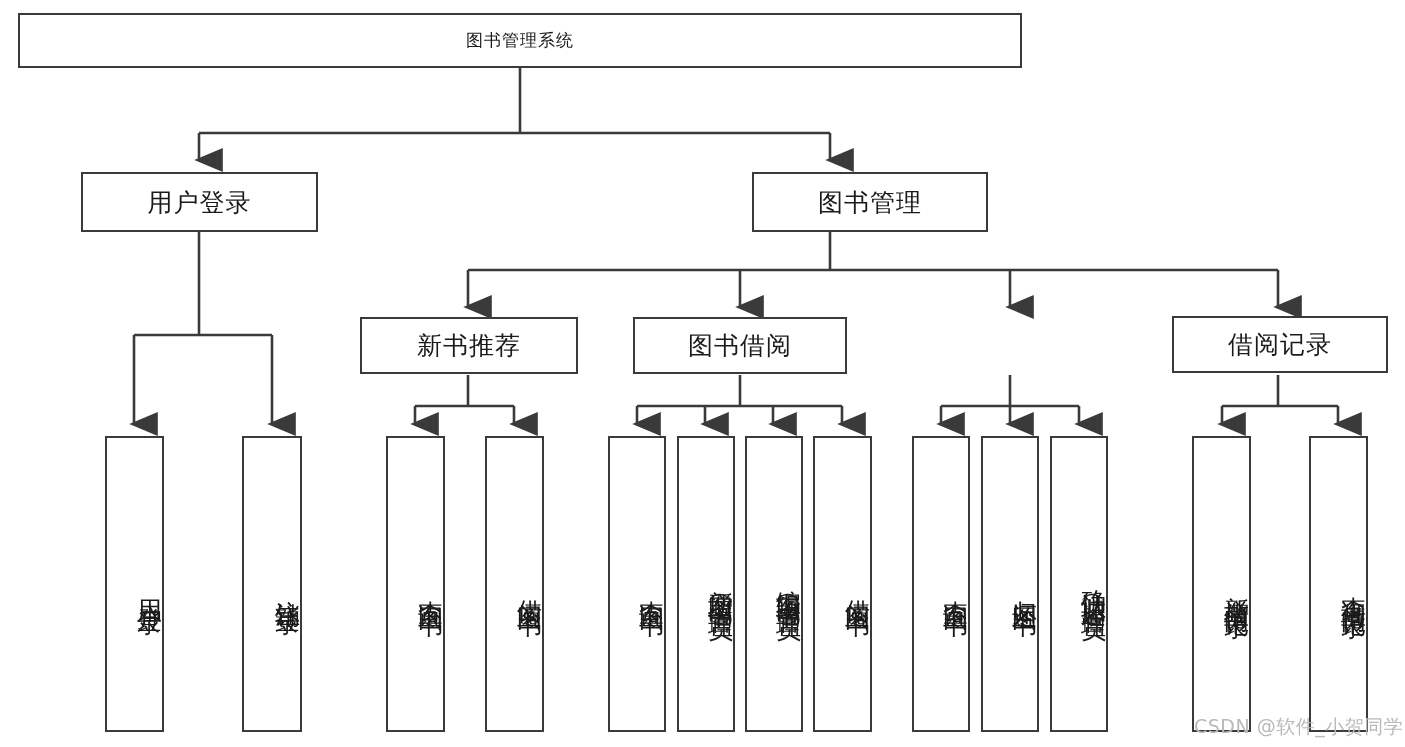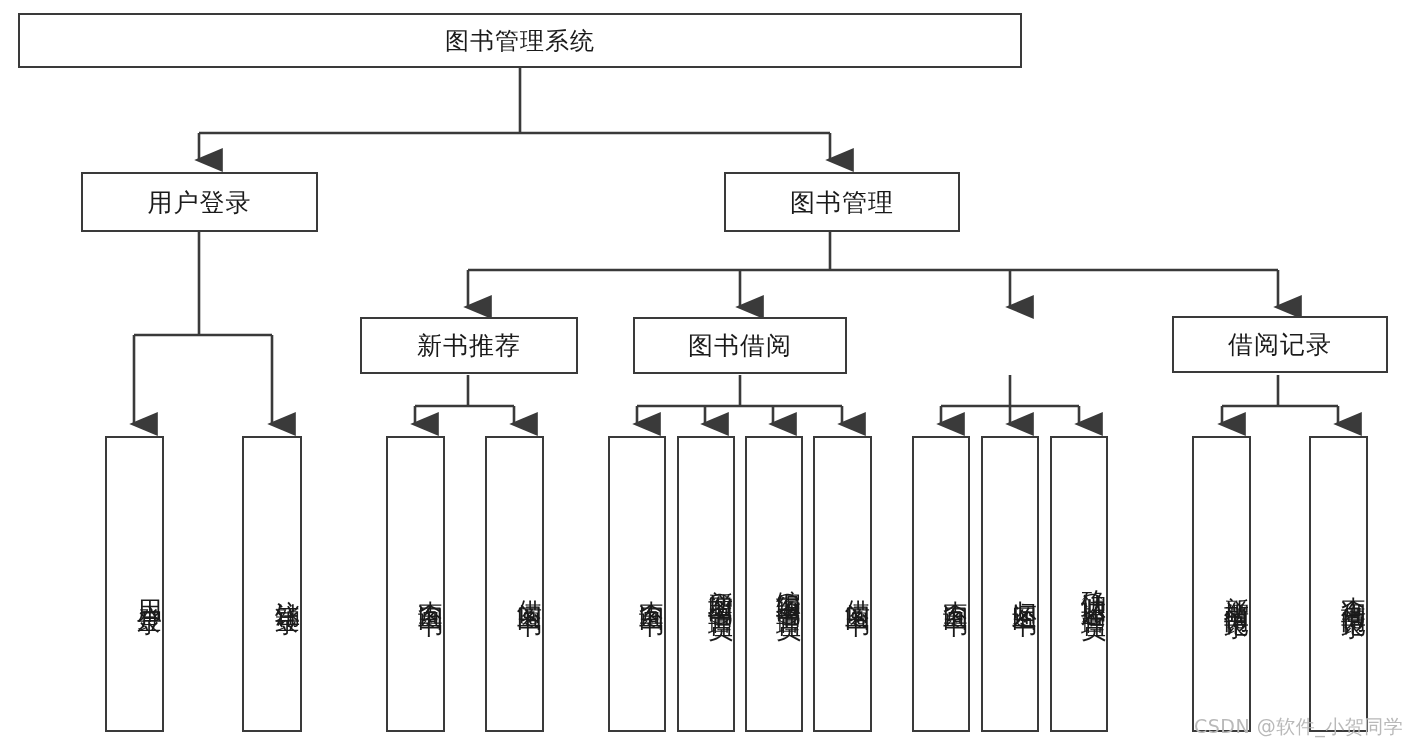--- a/index.html
+++ b/index.html
@@ -33,21 +33,21 @@
     display: flex;
     align-items: center;
     justify-content: center;
     color: #1a1a1a;
   }
   .node.horiz {
     font-size: 25px;
     letter-spacing: 1px;
   }
   .node.root {
-    font-size: 24px;
+    font-size: 17px;
     justify-content: center;
   }
   .node.leaf {
     font-size: 25px;
     writing-mode: vertical-rl;
     text-orientation: upright;
     align-items: flex-start;
     justify-content: center;
     padding-top: 8px;
     letter-spacing: 4px;
@@ -123,21 +123,21 @@
     </g>
   </svg>
 
   <div class="node root horiz" style="left:18px; top:13px; width:1004px; height:55px;">
     <span>图书管理系统</span>
   </div>
 
   <div class="node horiz" style="left:81px; top:172px; width:237px; height:60px;">
     <span>用户登录</span>
   </div>
-  <div class="node horiz" style="left:724px; top:172px; width:236px; height:60px;">
+  <div class="node horiz" style="left:752px; top:172px; width:236px; height:60px;">
     <span>图书管理</span>
   </div>
 
   <div class="node horiz" style="left:633px; top:317px; width:214px; height:57px;">
     <span>图书借阅</span>
   </div>
   <div class="node horiz" style="left:360px; top:317px; width:218px; height:57px;">
     <span>新书推荐</span>
   </div>
   <div class="node horiz" style="left:1172px; top:316px; width:216px; height:57px;">

